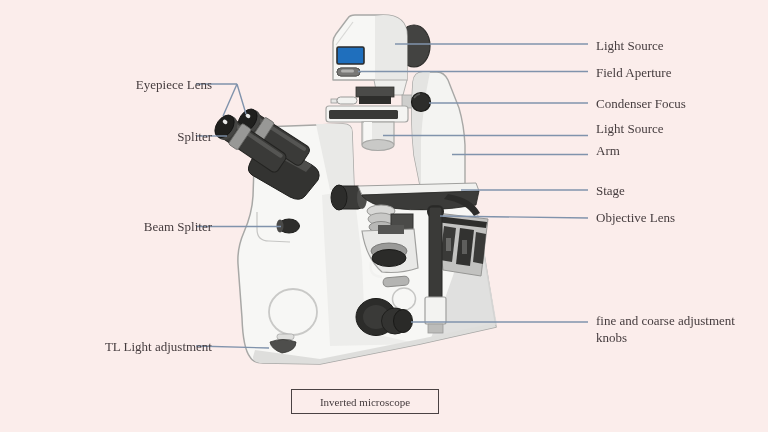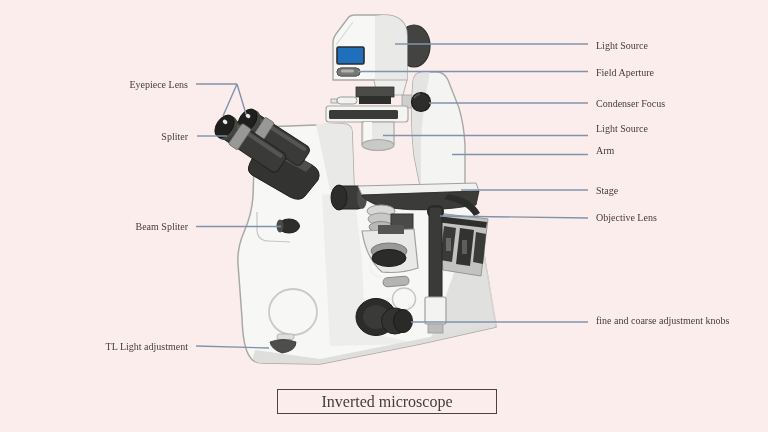--- a/index.html
+++ b/index.html
@@ -7,36 +7,36 @@
     position:relative;
     width:768px;height:432px;
     background:#fbedeb;
     overflow:hidden;
     font-family:"Liberation Serif","DejaVu Serif",serif;
   }
   #scene{position:absolute;left:0;top:0;}
   .lbl{
     position:absolute;
     color:#453c3e;
-    font-size:10px;
+    font-size:13px;
     line-height:17px;
     white-space:nowrap;
   }
-  .lbl.left{right:580px;text-align:right;}
+  .lbl.left{right:556px;text-align:right;}
   .lbl.right{left:596px;text-align:left;}
   .lbl.wrap{white-space:normal;width:152px;}
   #caption-box{
     position:absolute;
-    left:277px;top:389px;
-    width:220px;height:25px;
+    left:291px;top:389px;
+    width:148px;height:25px;
     border:1.5px solid #4a4243;
     box-sizing:border-box;
     display:flex;align-items:center;justify-content:center;
     color:#453c3e;
-    font-size:16px;
+    font-size:11px;
   }
 </style>
 </head>
 <body>
 
 <div id="screen">
 
   <svg id="scene" width="768" height="432" viewBox="0 0 768 432">
 
     <g>

